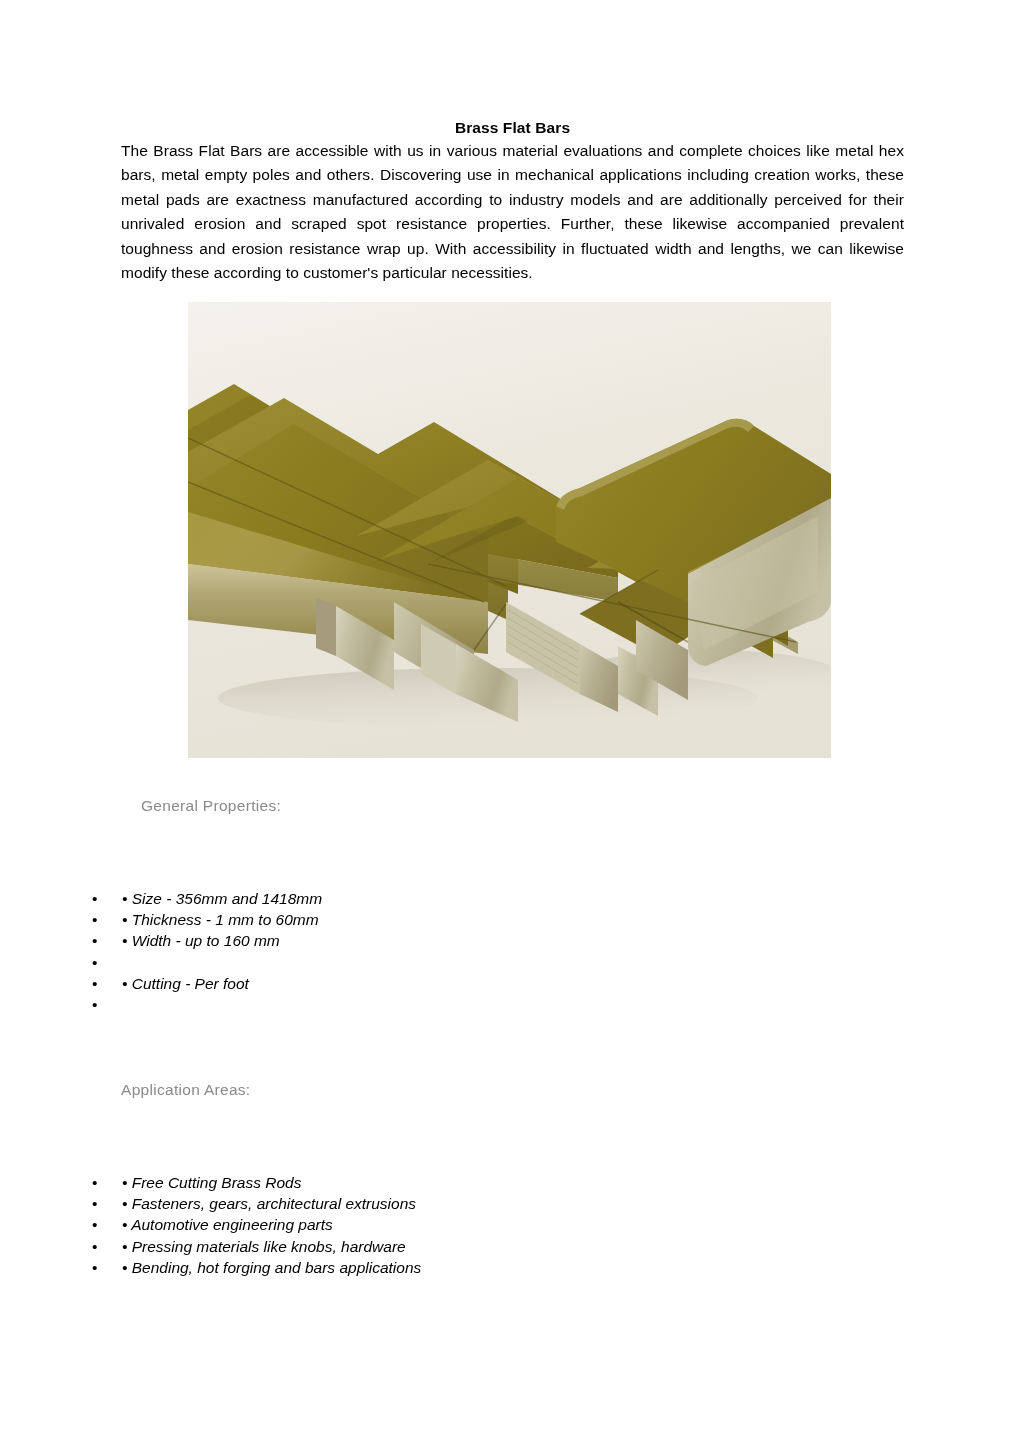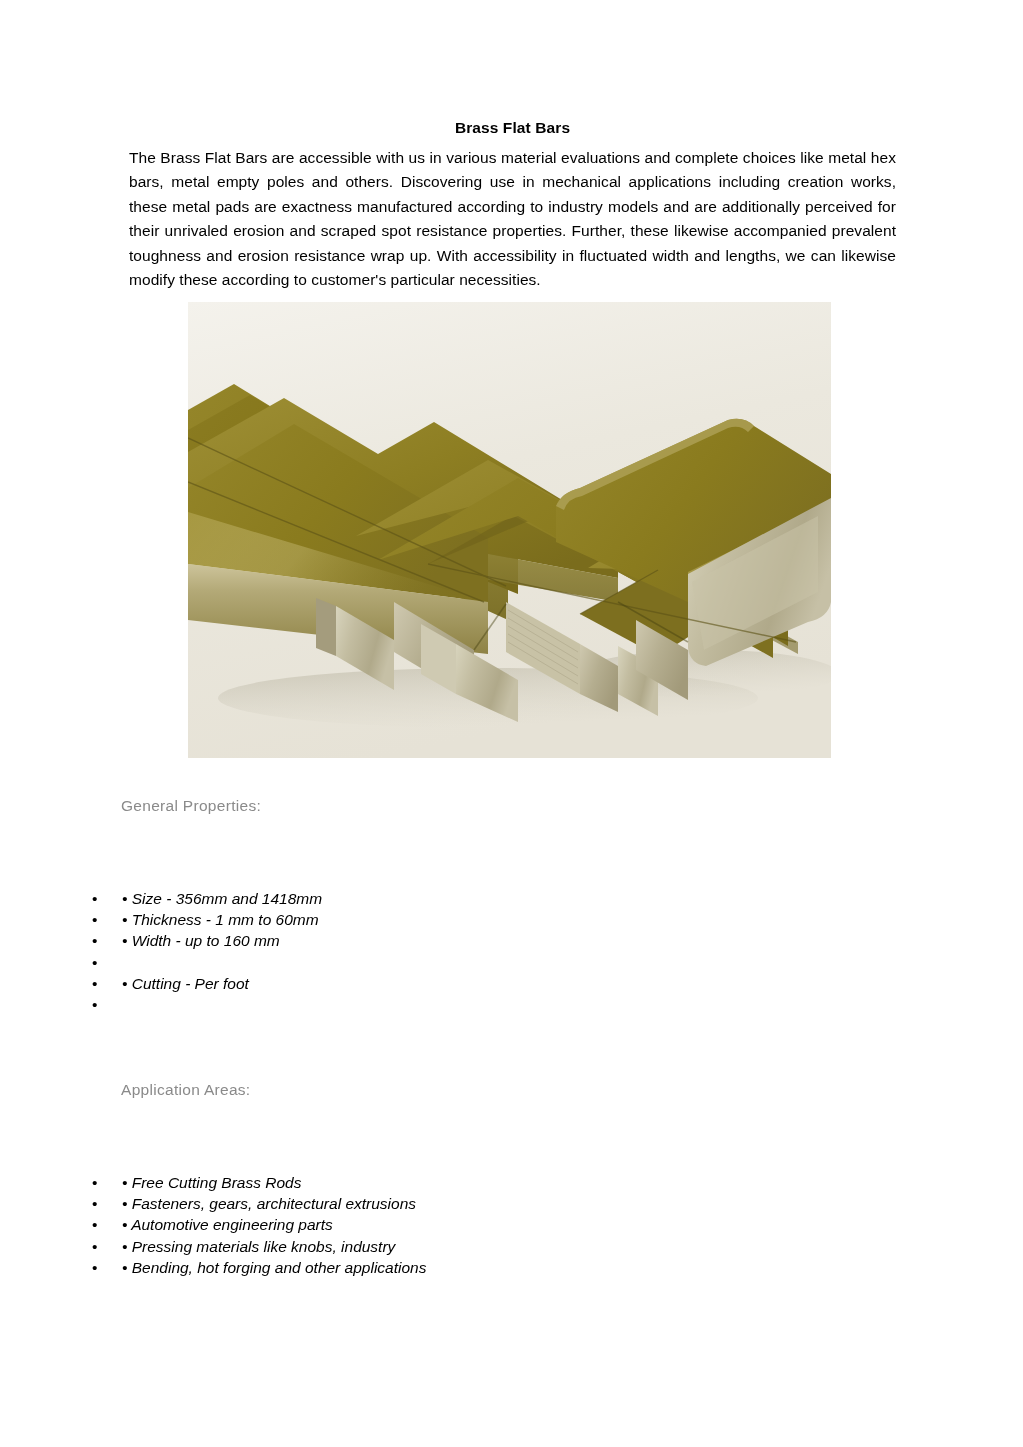--- a/index.html
+++ b/index.html
@@ -40,21 +40,21 @@
     line-height: 20px;
     letter-spacing: 0.1px;
     margin: 0 0 1px 0;
   }
 
   .intro {
     font-size: 15.5px;
     line-height: 24.4px;
     text-align: justify;
     text-justify: inter-word;
-    margin: 8px;
+    margin: 0;
     letter-spacing: 0.05px;
   }
 
   
   .figure {
     position: absolute;
     left: 188px;
     top: 302px;
     width: 643px;
     height: 456px;
@@ -66,21 +66,21 @@
   
   .section-heading {
     position: absolute;
     left: 121px;
     font-size: 15.5px;
     color: #8a8a8a;
     line-height: 20px;
     letter-spacing: 0.3px;
     white-space: nowrap;
   }
-  #heading-general { top: 796px; }
+  #heading-general { top: 796px; margin-left: 20px; }
   #heading-application { top: 1080px; }
 
   
   .bullet-list {
     position: absolute;
     left: 0;
     margin: 0;
     padding: 0;
     list-style: none;
     font-size: 15.5px;
@@ -277,21 +277,21 @@
     <li>
       <span class="marker">•</span>
       <span class="item-text">• Fasteners, gears, architectural extrusions</span>
     </li>
     <li>
       <span class="marker">•</span>
       <span class="item-text">• Automotive engineering parts</span>
     </li>
     <li>
       <span class="marker">•</span>
-      <span class="item-text">• Pressing materials like knobs, industry</span>
-    </li>
-    <li>
-      <span class="marker">•</span>
-      <span class="item-text">• Bending, hot forging and other applications</span>
+      <span class="item-text">• Pressing materials like knobs, hardware</span>
+    </li>
+    <li>
+      <span class="marker">•</span>
+      <span class="item-text">• Bending, hot forging and bars applications</span>
     </li>
   </ul>
 
 </div>
 
 </body></html>

